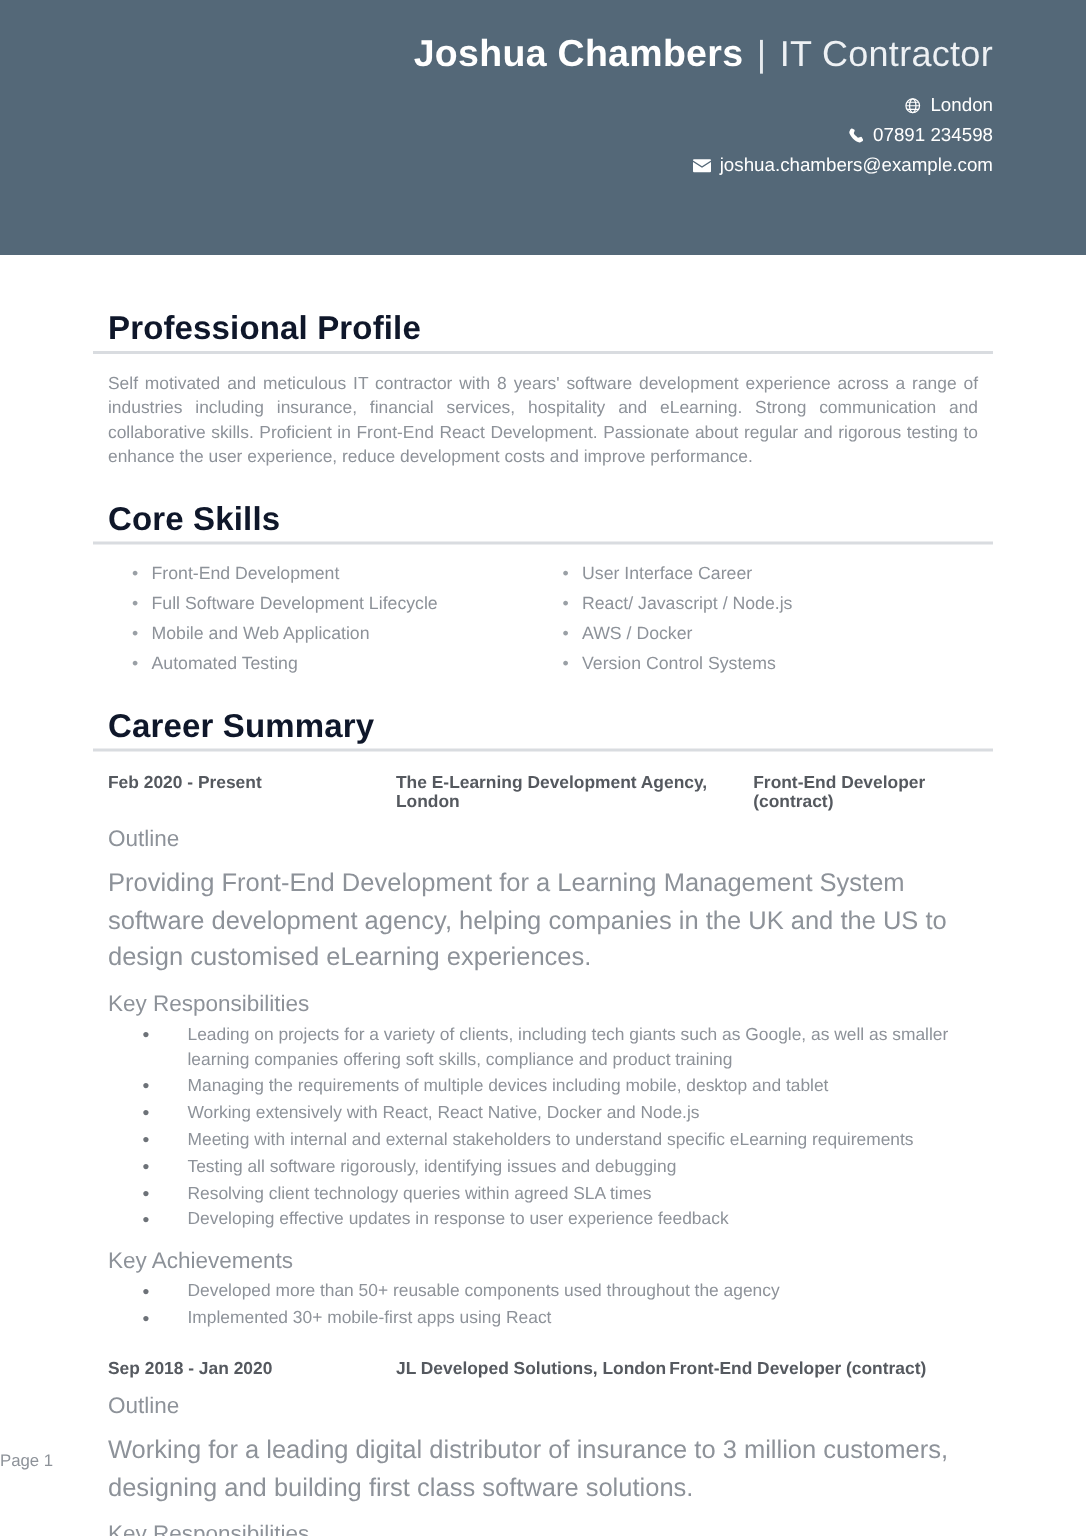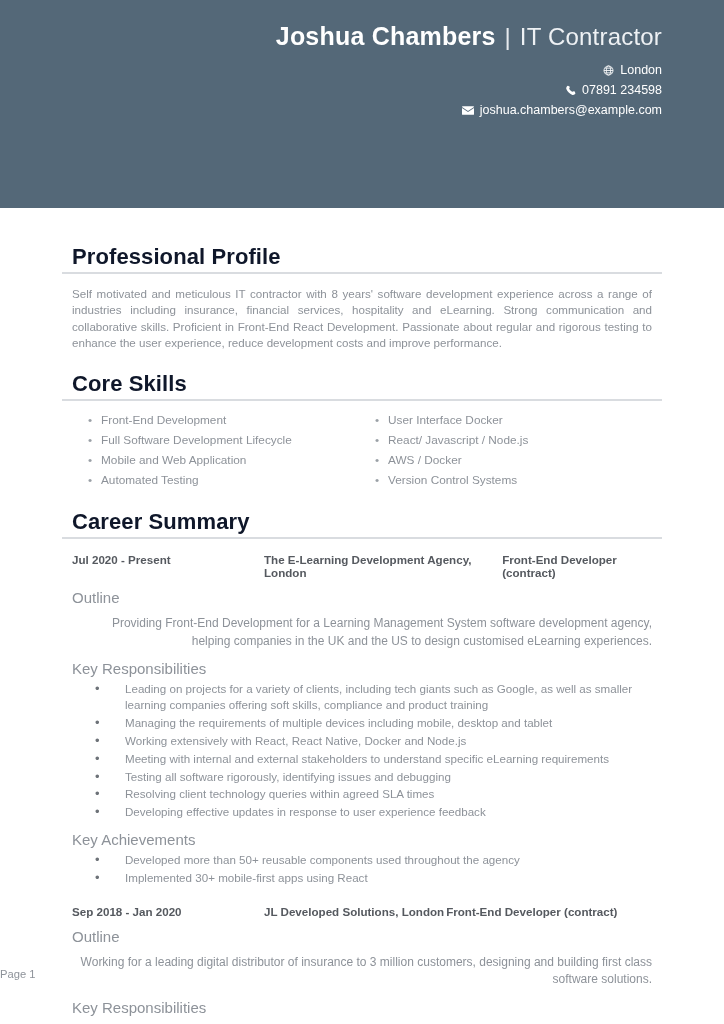--- a/index.html
+++ b/index.html
@@ -16,21 +16,21 @@
   .page {
     position: relative;
     width: 724px;
     height: 1024px;
     background: #ffffff;
   }
 
   
   .header {
     background: #546878;
-    height: 208px;
+    height: 170px;
     box-sizing: border-box;
     padding: 22px 62px 0 62px;
     display: flex;
     flex-direction: column;
     align-items: flex-end;
   }
   .name-line {
     display: flex;
     align-items: baseline;
     justify-content: flex-end;
@@ -153,25 +153,24 @@
   .job-company { color: #55595f; }
   .job-title { color: #55595f; }
 
   .sub-label {
     margin: 10px 0 0 10px;
     font-size: 15px;
     color: #8d9299;
   }
   .job-outline {
     margin: 9px 0 0 10px;
-    font-size: 12px;
+    font-size: 17px;
     line-height: 1.45;
     color: #8d9299;
     width: 580px;
-    text-align: right;
   }
 
   .duty-list {
     margin: 4px 0 0 0;
     padding: 0;
     list-style: none;
   }
   .duty-item {
     display: flex;
     font-size: 11.6px;
@@ -278,21 +277,21 @@
           </div>
           <div class="skill-item">
             <span class="skill-bullet">•</span>
             <span>Automated Testing</span>
           </div>
         </div>
 
         <div class="skills-col">
           <div class="skill-item">
             <span class="skill-bullet">•</span>
-            <span>User Interface Docker</span>
+            <span>User Interface Career</span>
           </div>
           <div class="skill-item">
             <span class="skill-bullet">•</span>
             <span>React/ Javascript / Node.js</span>
           </div>
           <div class="skill-item">
             <span class="skill-bullet">•</span>
             <span>AWS / Docker</span>
           </div>
           <div class="skill-item">
@@ -302,21 +301,21 @@
         </div>
       </div>
     </div>
 
     <div class="section" style="margin-top:20px;">
       <div class="section-title">Career Summary</div>
       <div class="section-rule"></div>
 
       <div class="job">
         <div class="job-head">
-          <div class="job-dates">Jul 2020 - Present</div>
+          <div class="job-dates">Feb 2020 - Present</div>
           <div class="job-right">
             <div class="job-company">The E-Learning Development Agency, London</div>
             <div class="job-title">Front-End Developer (contract)</div>
           </div>
         </div>
 
         <div class="sub-label">Outline</div>
         <div class="job-outline">Providing Front-End Development for a Learning Management System software development agency, helping companies in the UK and the US to design customised eLearning experiences.</div>
 
         <div class="sub-label">Key Responsibilities</div>

